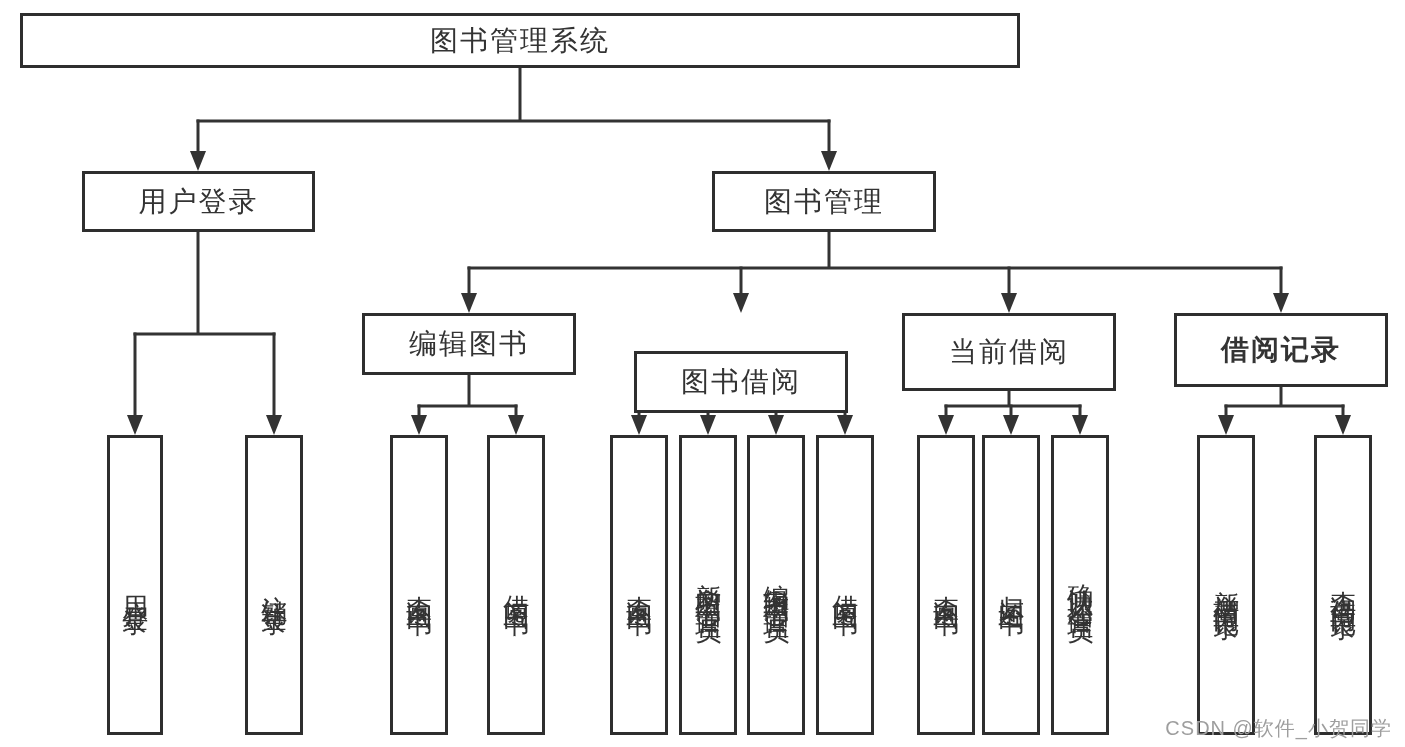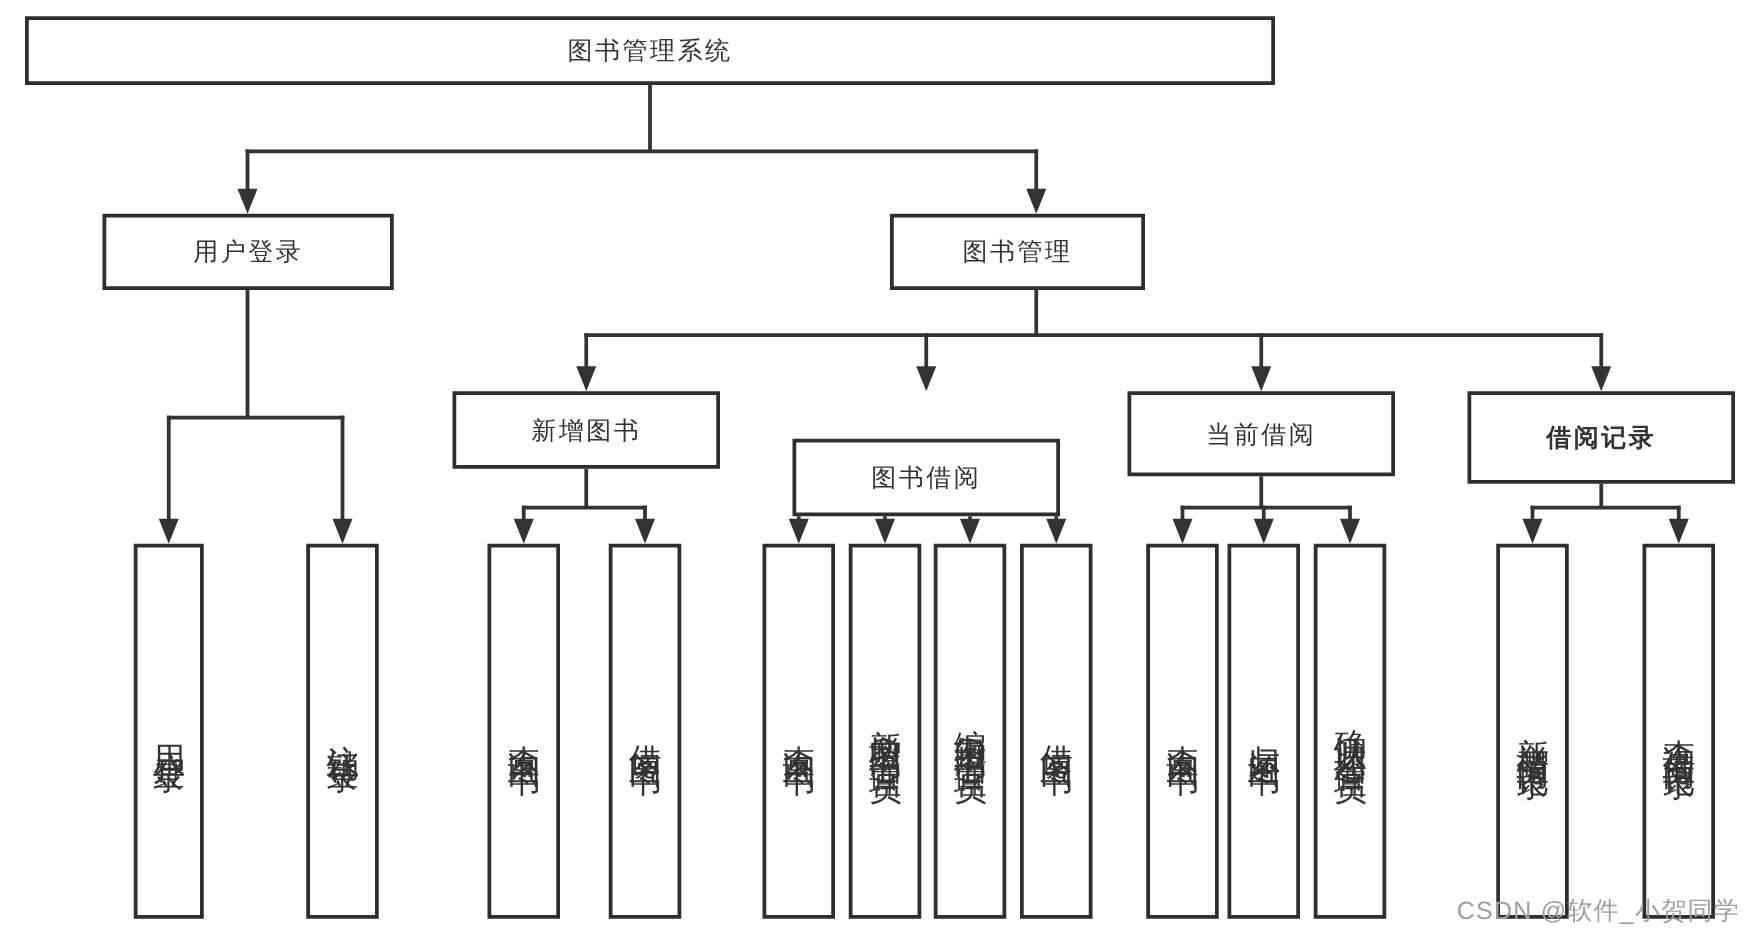--- a/index.html
+++ b/index.html
@@ -14,21 +14,21 @@
     position:relative;width:1405px;height:747px;background:var(--bg);
     font-family:"Liberation Sans",sans-serif;color:var(--text);overflow:hidden;
   }
   .connectors{position:absolute;left:0;top:0;z-index:0;}
   .box{
     position:absolute;box-sizing:border-box;background:var(--bg);
     border:3px solid var(--border);display:flex;align-items:center;justify-content:center;
     z-index:1;
   }
   .h-box span{
-    font-size:20px;letter-spacing:2px;color:var(--text);white-space:nowrap;
+    font-size:28px;letter-spacing:2px;color:var(--text);white-space:nowrap;
   }
   .v-box span{
     writing-mode:vertical-rl;text-orientation:mixed;
     font-size:26px;letter-spacing:5px;line-height:1.05;color:var(--text);
   }
   .watermark{
     position:absolute;right:13px;bottom:5px;z-index:2;
     font-size:20px;letter-spacing:1px;color:var(--watermark);white-space:nowrap;
   }
 </style>
@@ -104,31 +104,31 @@
     </g>
   </svg>
 
   <div class="box h-box" style="left:20px;top:13px;width:1000px;height:55px;">
     <span>图书管理系统</span>
   </div>
 
   <div class="box h-box" style="left:82px;top:171px;width:233px;height:61px;">
     <span>用户登录</span>
   </div>
-  <div class="box h-box" style="left:712px;top:171px;width:204px;height:61px;">
+  <div class="box h-box" style="left:712px;top:171px;width:224px;height:61px;">
     <span>图书管理</span>
   </div>
 
   <div class="box h-box" style="left:362px;top:313px;width:214px;height:62px;">
-    <span>新增图书</span>
+    <span>编辑图书</span>
   </div>
   <div class="box h-box" style="left:634px;top:313px;width:214px;height:62px;margin-top:38px;">
     <span>图书借阅</span>
   </div>
-  <div class="box h-box" style="left:902px;top:313px;width:214px;height:68px;text-align:center;">
+  <div class="box h-box" style="left:902px;top:313px;width:214px;height:78px;text-align:center;">
     <span>当前借阅</span>
   </div>
   <div class="box h-box" style="left:1174px;top:313px;width:214px;height:74px;font-weight:bold;">
     <span>借阅记录</span>
   </div>
 
   <div class="box v-box" style="left:107px;top:435px;width:56px;height:300px;">
     <span>用户登录</span>
   </div>
   <div class="box v-box" style="left:245px;top:435px;width:58px;height:300px;">

